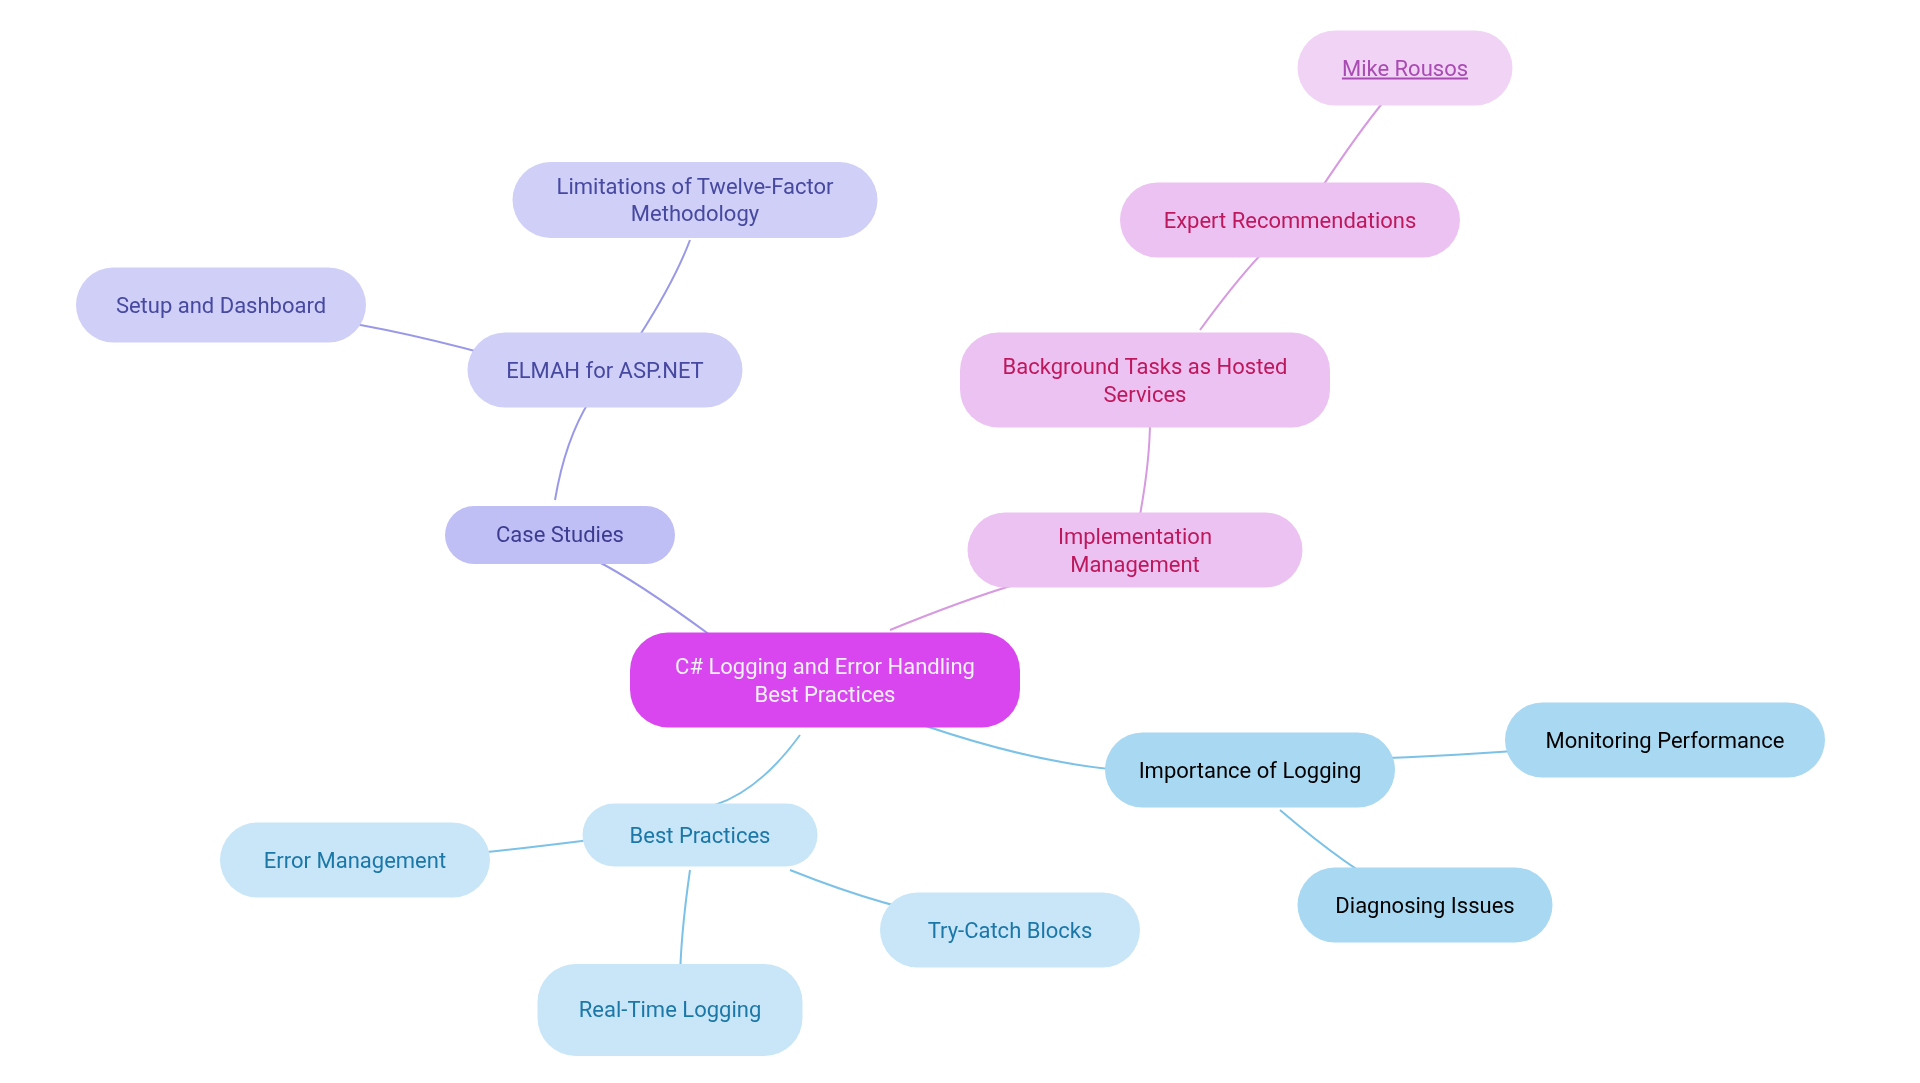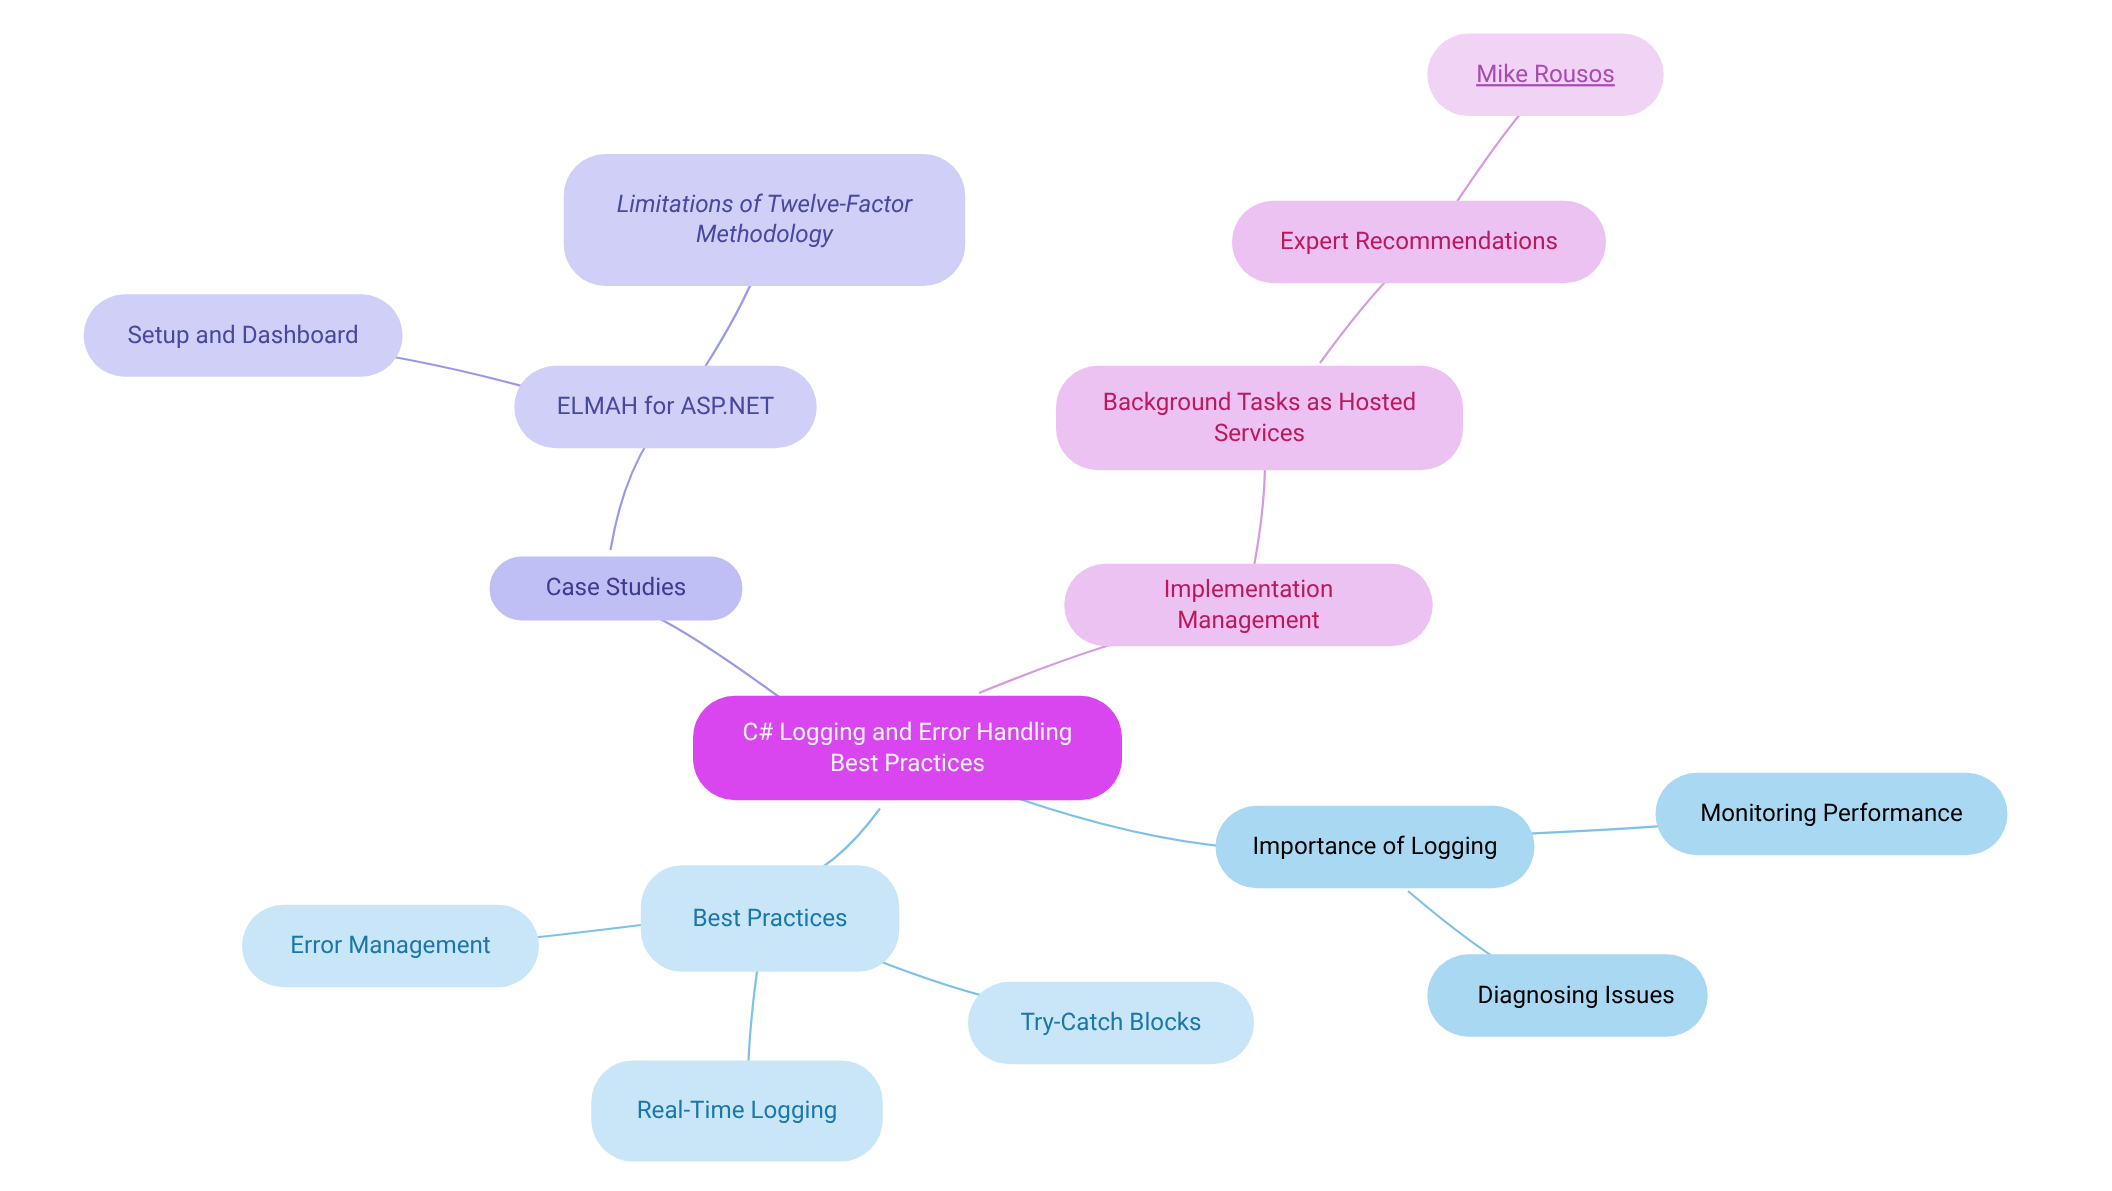--- a/index.html
+++ b/index.html
@@ -108,25 +108,25 @@
 <div class="node center" style="left:825px; top:680px;">
   <span>C# Logging and Error Handling Best Practices</span>
 </div>
 
 <div class="node blue-d1" style="left:1250px; top:770px; width:290px; height:75px;">
   <span>Importance of Logging</span>
 </div>
 <div class="node blue-d1" style="left:1665px; top:740px; width:320px; height:75px;">
   <span>Monitoring Performance</span>
 </div>
-<div class="node blue-d1" style="left:1425px; top:905px; width:255px; height:75px;justify-content:flex-end;">
+<div class="node blue-d1" style="left:1425px; top:905px; width:255px; height:75px;">
   <span>Diagnosing Issues</span>
 </div>
 
-<div class="node blue-d2" style="left:700px; top:835px; width:235px; height:97px;">
+<div class="node blue-d2" style="left:700px; top:835px; width:235px; height:63px;">
   <span>Best Practices</span>
 </div>
 <div class="node blue-d2" style="left:355px; top:860px; width:270px; height:75px;">
   <span>Error Management</span>
 </div>
 <div class="node blue-d2" style="left:670px; top:1010px; width:265px; height:92px;justify-content:center;">
   <span>Real-Time Logging</span>
 </div>
 <div class="node blue-d2" style="left:1010px; top:930px; width:260px; height:75px;">
   <span>Try-Catch Blocks</span>
@@ -134,21 +134,21 @@
 
 <div class="node indigo-d1" style="left:560px; top:535px; width:230px; height:58px;">
   <span>Case Studies</span>
 </div>
 <div class="node indigo-d2" style="left:605px; top:370px; width:275px; height:75px;">
   <span>ELMAH for ASP.NET</span>
 </div>
 <div class="node indigo-d2" style="left:221px; top:305px; width:290px; height:75px;">
   <span>Setup and Dashboard</span>
 </div>
-<div class="node indigo-d2" style="left:695px; top:200px; width:365px; height:120px;font-style:italic;">
+<div class="node indigo-d2" style="left:695px; top:200px; width:365px; height:76px;">
   <span>Limitations of Twelve-Factor Methodology</span>
 </div>
 
 <div class="node pink-d1" style="left:1135px; top:550px; width:335px; height:75px;">
   <span>Implementation Management</span>
 </div>
 <div class="node pink-d1" style="left:1145px; top:380px; width:370px; height:95px;">
   <span>Background Tasks as Hosted Services</span>
 </div>
 <div class="node pink-d1" style="left:1290px; top:220px; width:340px; height:75px;">

